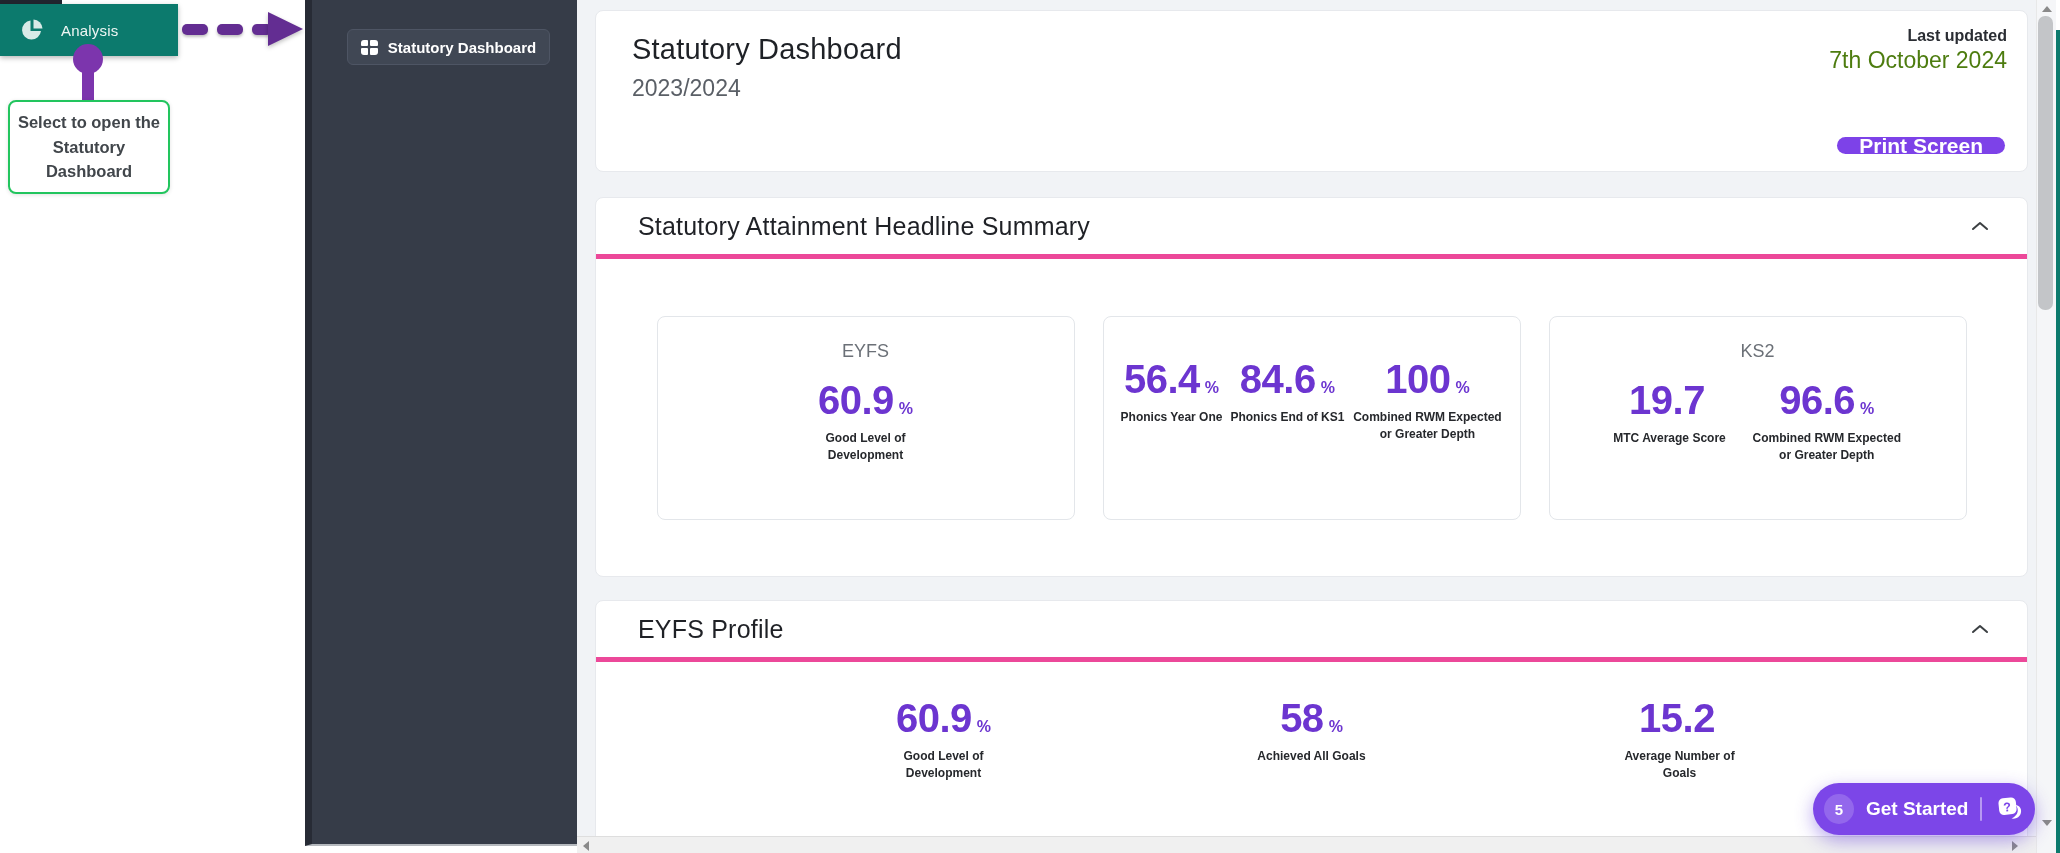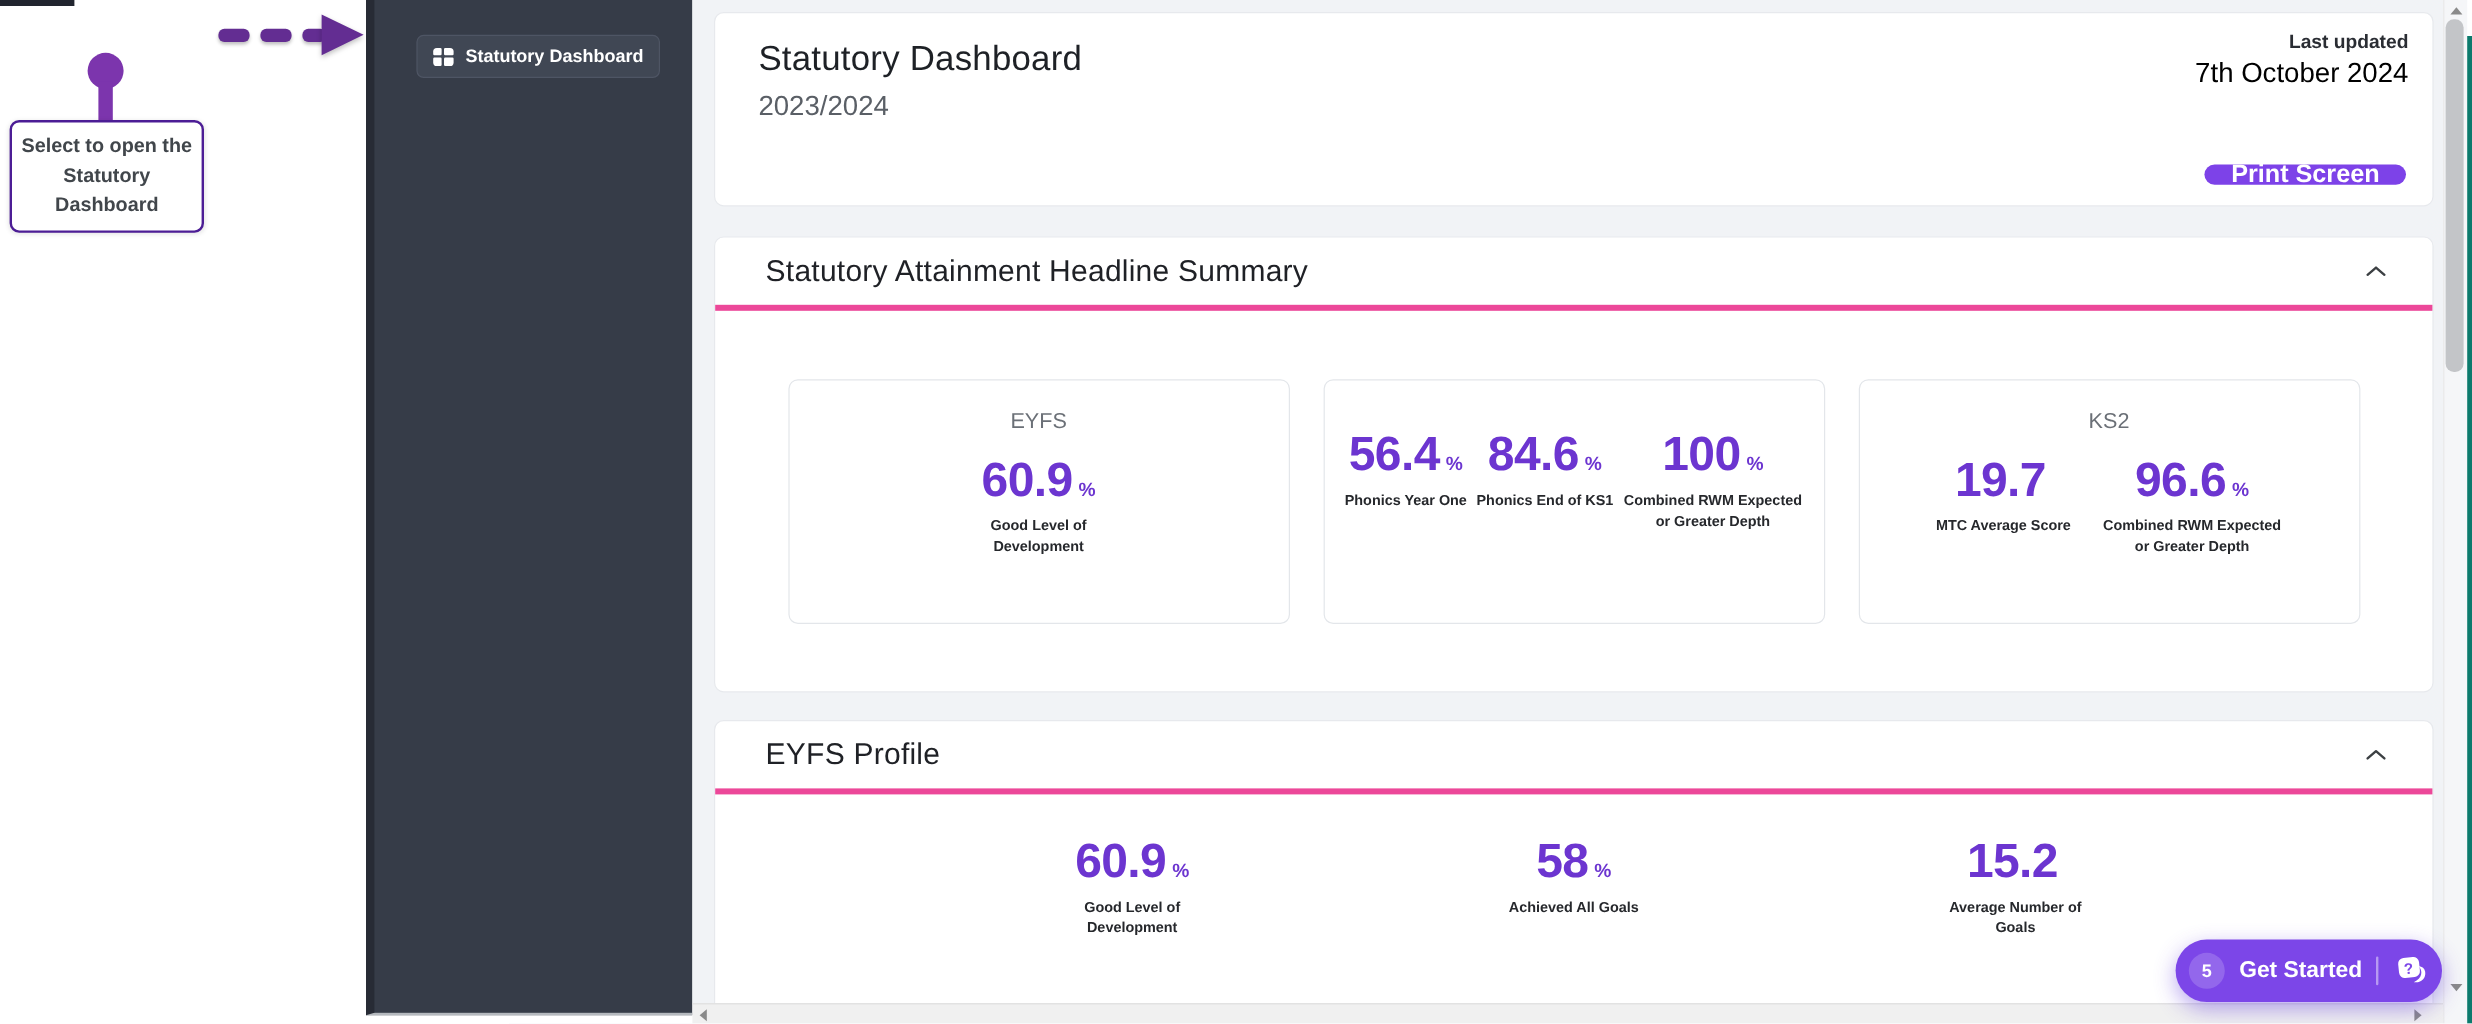--- a/index.html
+++ b/index.html
@@ -19,21 +19,21 @@
   .dash1 { left:182px; width:26px; }
   .dash2 { left:217px; width:26px; }
   .dash3 { left:252px; width:20px; }
   .arrow-head { position:absolute; left:268px; top:12px; width:0; height:0;
     border-top:17px solid transparent; border-bottom:17px solid transparent; border-left:35px solid #632d92;
     filter:drop-shadow(0 2px 2px rgba(0,0,0,.25)); }
 
   .callout-circle { position:absolute; left:73px; top:44px; width:30px; height:30px; border-radius:50%; background:#7c35ad; }
   .callout-stem { position:absolute; left:82px; top:68px; width:12px; height:34px; background:#7c35ad; }
   .note-box { position:absolute; left:8px; top:100px; width:162px; height:94px; background:#fff;
-    border:2px solid #4c1d95; border-radius:8px; display:flex; align-items:center; justify-content:center;
+    border:2px solid #22c55e; border-radius:8px; display:flex; align-items:center; justify-content:center;
     text-align:center; box-shadow:0 1px 4px rgba(0,0,0,.12); }
   .note-box .note-text { font-size:16.5px; line-height:1.5; font-weight:600; color:#41464b; max-width:146px; }
 
   
   .sidebar { position:absolute; left:305px; top:0; width:272px; height:846px; background:#363c48;
     border-left:7px solid #272b35; border-bottom:2px solid #b5b9be; }
   .nav-item { position:absolute; left:35px; top:29px; width:203px; height:36px; background:#404754;
     border:1px solid #4e5564; border-radius:6px; display:flex; align-items:center; justify-content:center;
     gap:10px; cursor:pointer; }
   .nav-item .nav-label { color:#ffffff; font-size:15px; font-weight:700; }
@@ -47,21 +47,21 @@
 
   
   .content { position:absolute; left:577px; top:0; width:1459px; height:836px; background:#f1f3f6; overflow:hidden; }
   .card { position:absolute; left:18px; width:1433px; background:#fff; border:1px solid #e7e9ed; border-radius:8px; }
 
   .card-top { top:10px; height:162px; }
   .page-title { position:absolute; left:36px; top:22px; font-size:29px; font-weight:500; color:#1e2126; letter-spacing:.2px; }
   .page-subtitle { position:absolute; left:36px; top:64px; font-size:23px; color:#5a5f66; }
   .updated-wrap { position:absolute; right:20px; top:16px; text-align:right; }
   .updated-label { font-size:16px; font-weight:700; color:#2a2d33; }
-  .updated-date { font-size:23px; color:#000000; margin-top:2px; }
+  .updated-date { font-size:23px; color:#4d7c0f; margin-top:2px; }
   .print-btn { position:absolute; right:22px; bottom:17px; height:17px; padding:0 22px; background:#7d42e8;
     border:none; border-radius:15px; color:#fff; font-family:inherit; font-size:21px; font-weight:700; cursor:pointer;
     display:flex; align-items:center; }
 
   .section-head { height:61px; padding:0 24px 0 42px; display:flex; align-items:center; justify-content:space-between;
     border-bottom:5px solid #ec4899; }
   .section-title { font-size:25px; font-weight:500; color:#1f2126; letter-spacing:.2px; }
   .collapse-btn { width:30px; height:30px; border:none; background:transparent; cursor:pointer; margin-right:8px;
     display:flex; align-items:center; justify-content:center; }
 
@@ -98,20 +98,27 @@
     font-size:15px; font-weight:700; display:flex; align-items:center; justify-content:center; flex:0 0 auto; }
   .gs-label { color:#fff; font-size:19px; font-weight:700; white-space:nowrap; }
   .gs-divider { width:2px; height:24px; background:rgba(255,255,255,.45); border-radius:1px; flex:0 0 auto; }
 </style>
 </head>
 <body>
 
 <div class="page">
 
   <div class="top-dark-strip"></div>
+  <div class="analysis-btn">
+    <svg class="pie-icon" viewBox="0 0 24 24">
+      <path d="M10.5 2.5 A 9.5 9.5 0 1 0 21 13 L 10.5 13 Z" fill="#d8eae7"></path>
+      <path d="M13.5 1.5 A 9.5 9.5 0 0 1 22.5 10.5 L 13.5 10.5 Z" fill="#d8eae7"></path>
+    </svg>
+    <span class="label">Analysis</span>
+  </div>
 
   <div class="dash dash1"></div>
   <div class="dash dash2"></div>
   <div class="dash dash3"></div>
   <div class="arrow-head"></div>
 
   <div class="callout-circle"></div>
   <div class="callout-stem"></div>
   <div class="note-box">
     <div class="note-text">Select to open the Statutory Dashboard</div>

